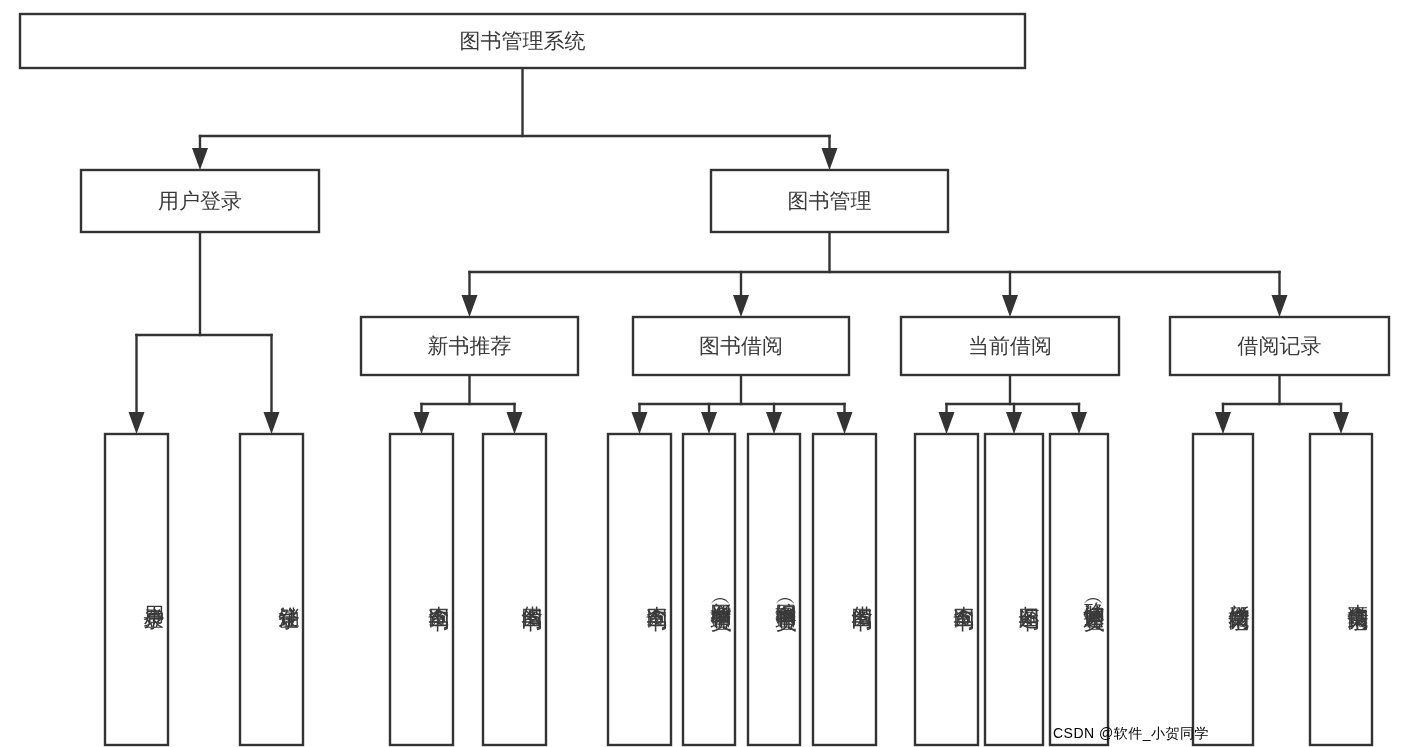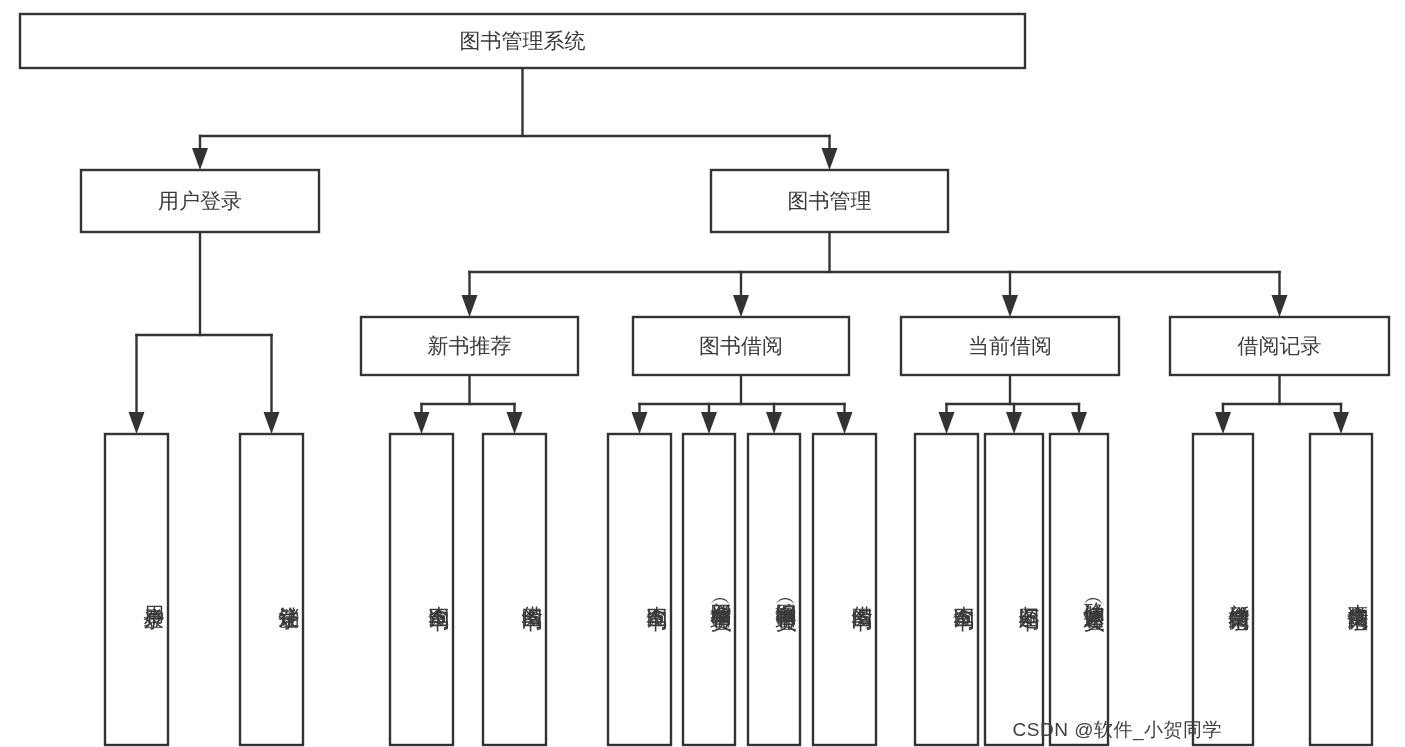--- a/index.html
+++ b/index.html
@@ -58,25 +58,25 @@
     font-family: "Liberation Sans", "DejaVu Sans", sans-serif;
     font-size: 21px;
     line-height: 1.32;
     letter-spacing: 1.5px;
     color: #3a3a3a;
     pointer-events: none;
     white-space: nowrap;
   }
   .watermark {
     position: absolute;
-    right: 15px;
+    right: 28px;
     bottom: 4px;
     font-family: "Liberation Sans", "DejaVu Sans", sans-serif;
-    font-size: 19px;
-    color: #404040;
+    font-size: 14px;
+    color: #000000;
     letter-spacing: 0.5px;
     white-space: nowrap;
   }
 </style>
 </head>
 <body>
 
 <div id="diagram-root">
 
   <svg id="tree-svg" viewBox="0 0 1405 747" xmlns="http://www.w3.org/2000/svg">

